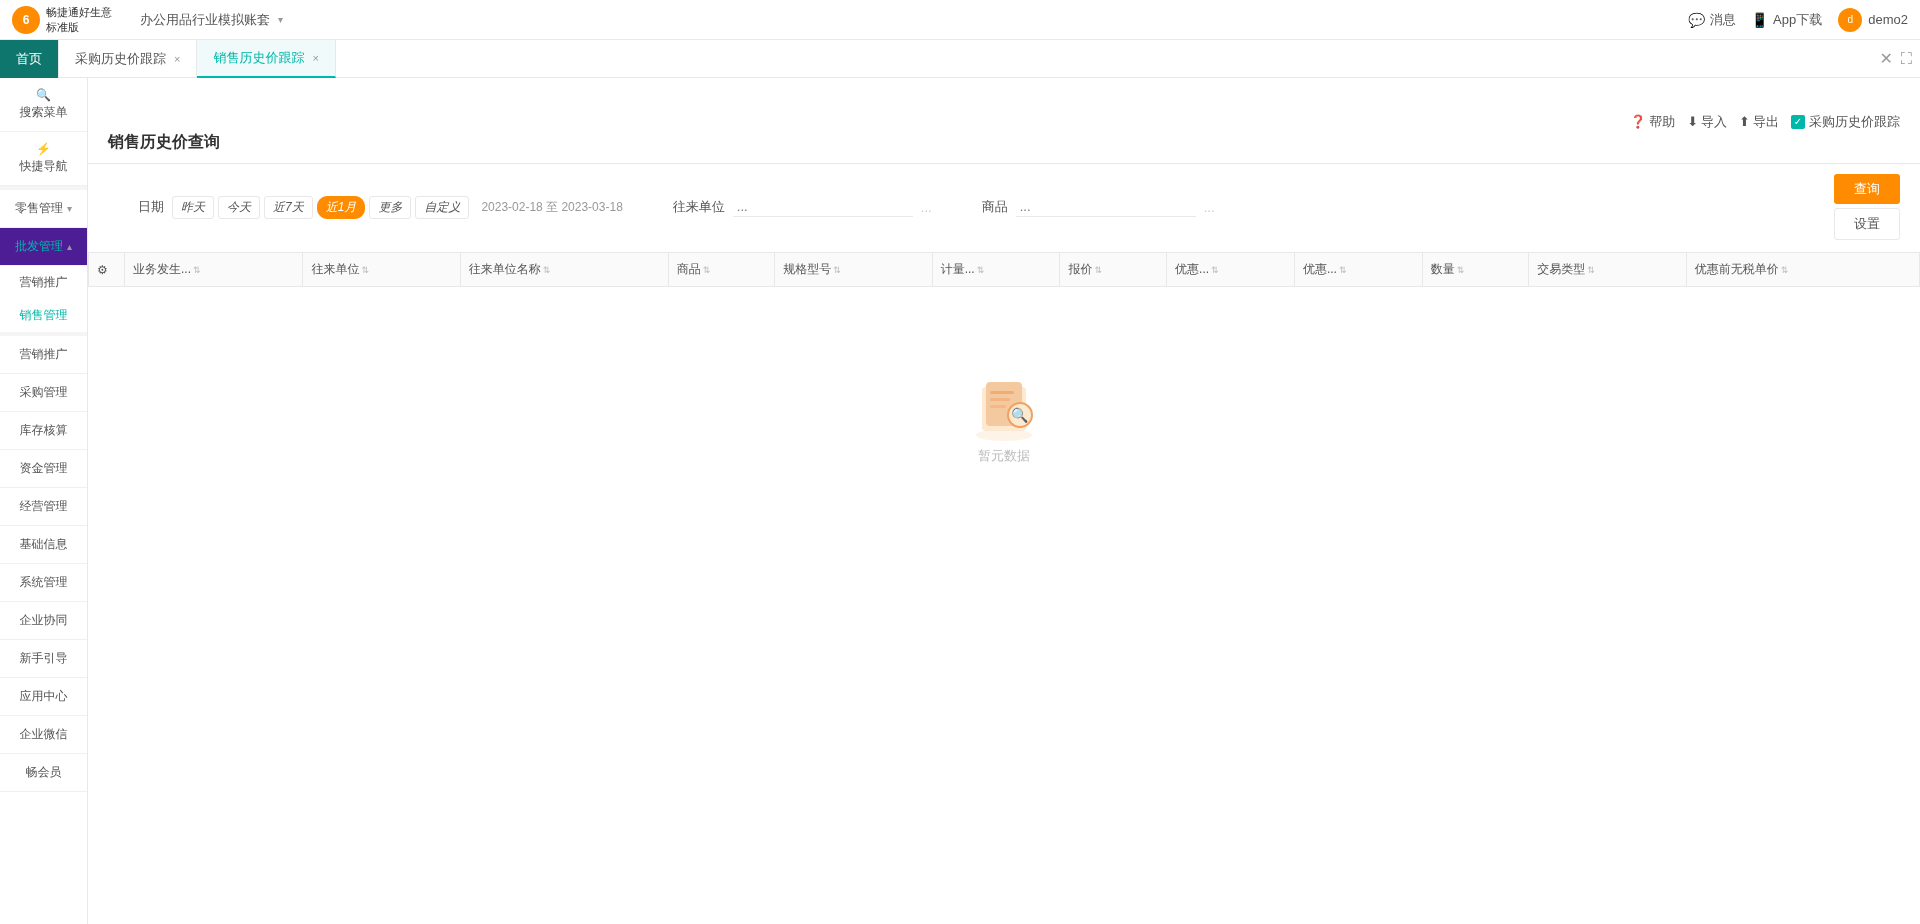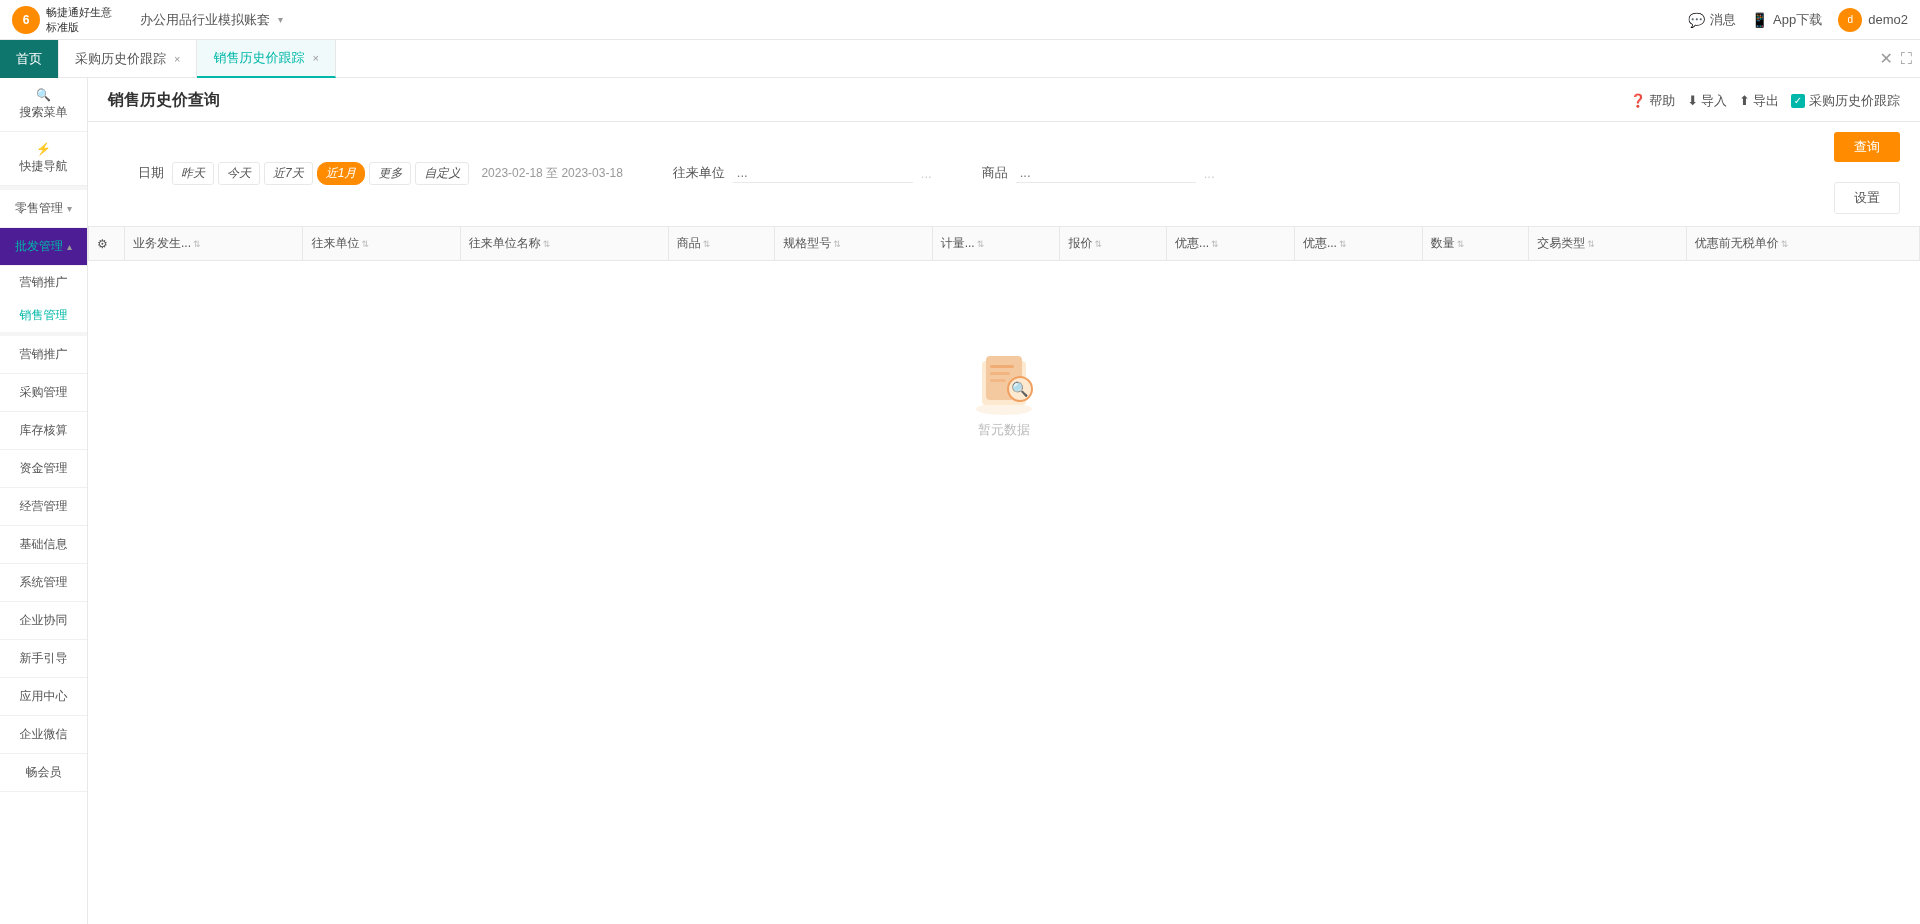--- a/index.html
+++ b/index.html
@@ -104,21 +104,21 @@
       padding: 12px 20px 0 20px;
       border-bottom: 1px solid #e8e8e8;
       flex-shrink: 0;
     }
     .page-header-top {
       display: flex;
       align-items: center;
       justify-content: space-between;
       padding-bottom: 10px;
     }
-    .page-title { font-size: 16px; font-weight: 600; color: #333; }
+    .page-title { font-size: 16px; font-weight: 600; color: #333; margin-top: 42px; }
     .page-actions { display: flex; align-items: center; gap: 12px; font-size: 13px; color: #555; }
     .page-actions span { cursor: pointer; display: flex; align-items: center; gap: 3px; }
     .checkbox-area { display: flex; align-items: center; gap: 4px; }
     .checkbox-blue { width: 14px; height: 14px; border-radius: 2px; background: #00b8a9; display: flex; align-items: center; justify-content: center; color: white; font-size: 10px; }
 
     
     .filter-bar {
       background: #fff;
       padding: 10px 20px 12px 20px;
       display: flex;
@@ -390,21 +390,21 @@
         <input class="filter-input" type="text" placeholder="..." value="" style="">
         <span class="filter-dots">...</span>
       </div>
 
       <div class="filter-group">
         <span class="filter-label">商品</span>
         <input class="filter-input" type="text" placeholder="..." value="" style="">
         <span class="filter-dots">...</span>
       </div>
 
-      <div style="display:flex; flex-direction:column; gap:20px; margin-left:auto;">
+      <div style="display:flex; flex-direction:column; gap:4px; margin-left:auto;">
         <button class="query-btn">查询</button>
         <button class="settings-btn">设置</button>
       </div>
     </div>
 
     <div class="table-container">
       <table class="data-table">
         <thead>
           <tr>
             <th class="gear-col">

